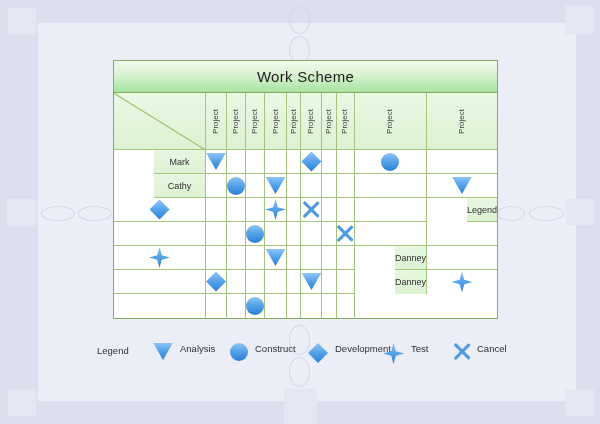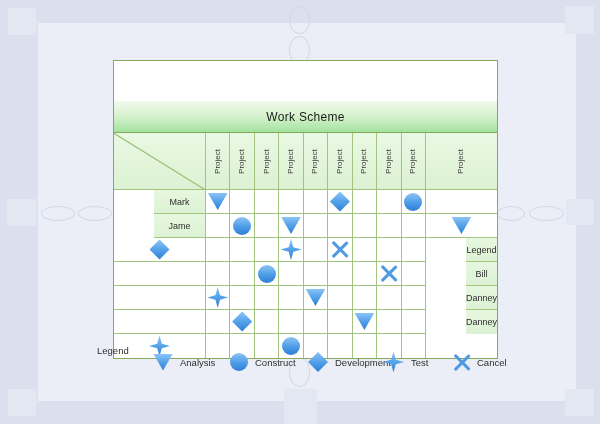--- a/index.html
+++ b/index.html
@@ -15,21 +15,21 @@
 
   
   .matrix{
     position:absolute;left:113px;top:60px;width:385px;
     border:1px solid #86a95b;background:#ffffff;box-sizing:border-box;
   }
   .matrix-title{
     height:31px;display:flex;align-items:center;justify-content:center;
     background:linear-gradient(180deg,#f0faec 0%,#d9f2d0 45%,#a5e3a0 100%);
     border-bottom:1px solid #86a95b;
-    font-size:12px;color:#1c1c1c;letter-spacing:.3px;margin-top:40px;
+    font-size:15px;color:#1c1c1c;letter-spacing:.3px;
   }
   .grid{display:grid;grid-template-columns:92px repeat(10,1fr);}
   .cell{
     border-right:1px solid #a3c47e;border-bottom:1px solid #a3c47e;
     box-sizing:border-box;display:flex;align-items:center;justify-content:center;
     background:#ffffff;overflow:visible;
   }
   .cell:nth-child(11n){border-right:none;}
   .head{height:57px;background:linear-gradient(180deg,#e9f8e3,#dcf2d3);}
   .corner{position:relative;padding:0;}
@@ -66,21 +66,21 @@
   .sym-cancel::before,.sym-cancel::after{
     content:"";position:absolute;left:50%;top:-2px;width:2.6px;height:21px;
     background:#4f9ae0;border-radius:1px;
   }
   .sym-cancel::before{transform:translateX(-50%) rotate(45deg);}
   .sym-cancel::after{transform:translateX(-50%) rotate(-45deg);}
 
   
   .legend{position:absolute;left:0;top:339px;width:600px;height:24px;}
   .legend-label{position:absolute;left:97px;top:6px;font-size:9.5px;color:#2e2e2e;}
-  .legend-item{position:absolute;top:11px;display:flex;align-items:center;height:24px;}
+  .legend-item{position:absolute;top:4px;display:flex;height:24px;}
   .legend-item .li-text{margin-left:7px;font-size:9.5px;color:#2e2e2e;white-space:nowrap;}
 </style>
 </head>
 <body>
 
 <div class="page"></div>
 
 <div class="decor-sq" style="left:8px;top:8px;width:28px;height:27px;"></div>
 <div class="decor-sq" style="left:565px;top:6px;width:29px;height:28px;"></div>
 <div class="decor-sq" style="left:7px;top:199px;width:29px;height:27px;"></div>
@@ -147,21 +147,21 @@
       <div class="cell data-cell"></div>
       <div class="cell data-cell">
         <div class="sym sym-development"></div>
       </div>
       <div class="cell data-cell"></div>
       <div class="cell data-cell"></div>
       <div class="cell data-cell">
         <div class="sym sym-construct"></div>
       </div>
       <div class="cell data-cell"></div>
-      <div class="cell name-cell">Jame</div>
+      <div class="cell name-cell">Cathy</div>
       <div class="cell data-cell"></div>
       <div class="cell data-cell">
         <div class="sym sym-construct"></div>
       </div>
       <div class="cell data-cell"></div>
       <div class="cell data-cell">
         <div class="sym sym-analysis"></div>
       </div>
       <div class="cell data-cell"></div>
       <div class="cell data-cell"></div>
@@ -195,21 +195,20 @@
         <div class="sym sym-construct"></div>
       </div>
       <div class="cell data-cell"></div>
       <div class="cell data-cell"></div>
       <div class="cell data-cell"></div>
       <div class="cell data-cell"></div>
       <div class="cell data-cell">
         <div class="sym sym-cancel"></div>
       </div>
       <div class="cell data-cell"></div>
-      <div class="cell name-cell">Bill</div>
       <div class="cell data-cell"></div>
       <div class="cell data-cell">
         <div class="sym sym-test"></div>
       </div>
       <div class="cell data-cell"></div>
       <div class="cell data-cell"></div>
       <div class="cell data-cell"></div>
       <div class="cell data-cell">
         <div class="sym sym-analysis"></div>
       </div>

